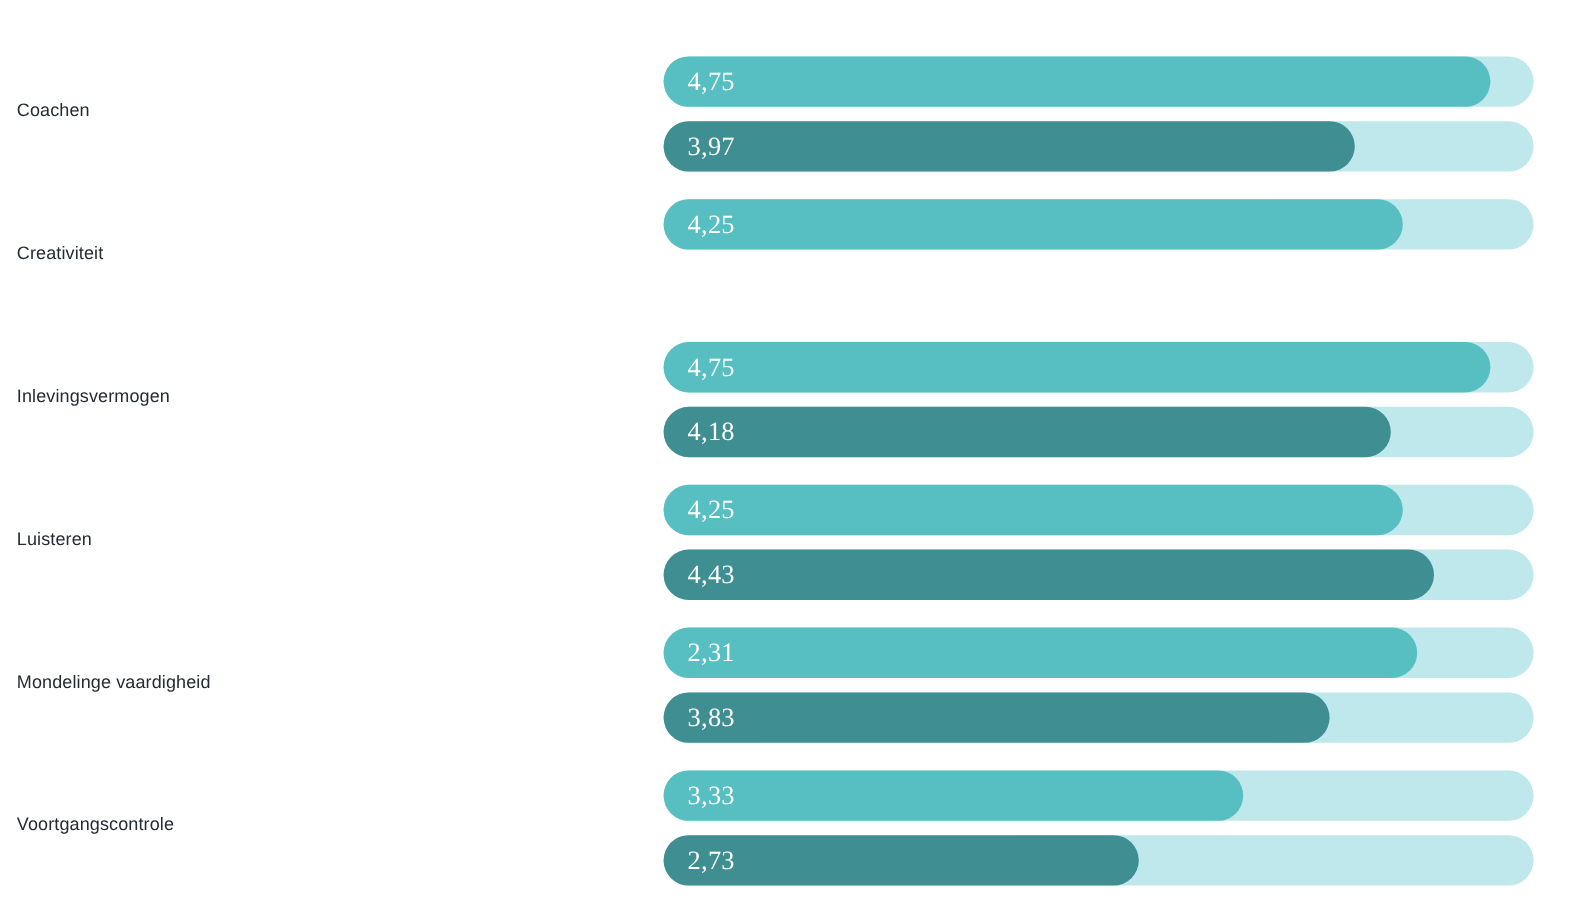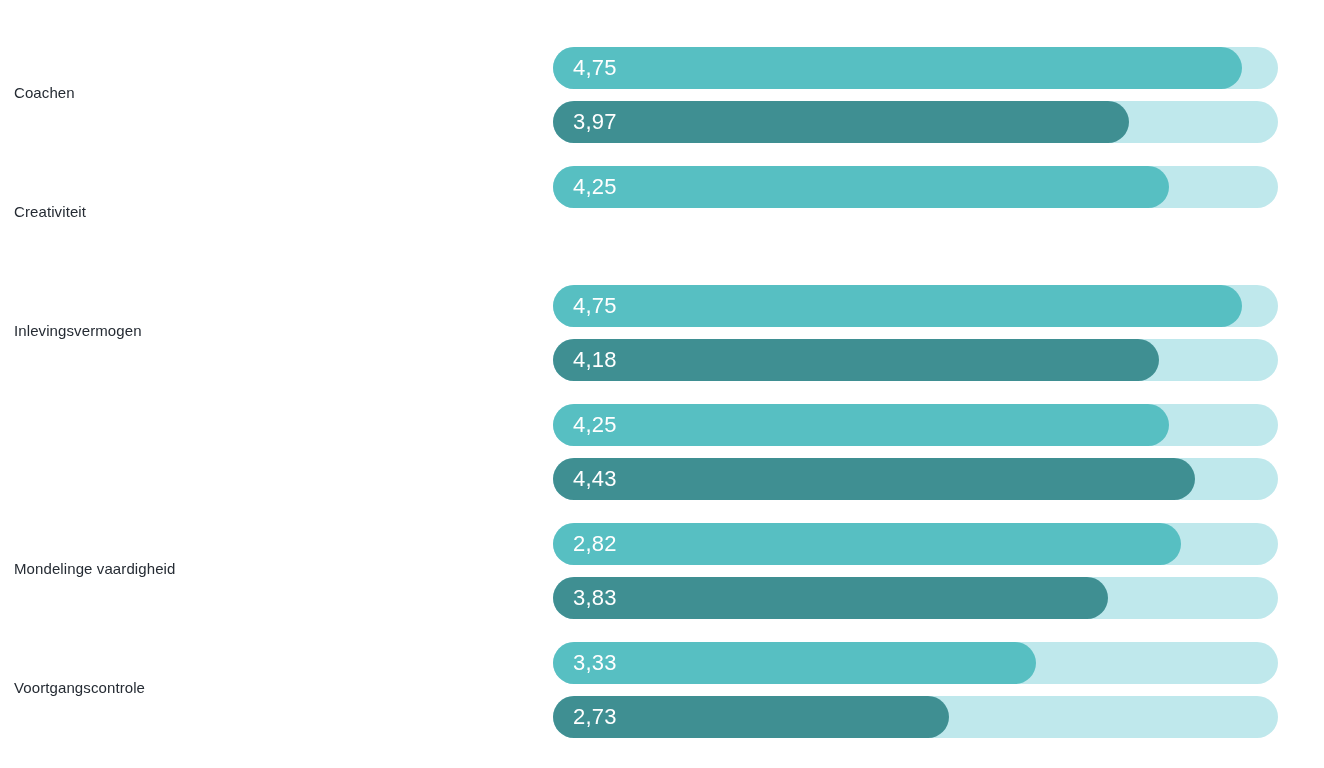--- a/index.html
+++ b/index.html
@@ -91,20 +91,21 @@
     left: 20px;
     top: 0;
     height: 42px;
     display: flex;
     align-items: center;
     font-size: 22px;
     color: #ffffff;
     letter-spacing: 0.2px;
     z-index: 2;
     pointer-events: none;
+    font-family: Liberation Serif, serif;
   }
 </style>
 </head>
 <body>
 
 <div id="chart-root">
   <div class="chart-groups">
       <div class="cat-group">
         <div class="cat-label">Coachen</div>
         <div class="bars">
@@ -139,40 +140,41 @@
             <div class="bar-value">4,75</div>
           </div>
           <div class="bar-row">
             <div class="bar-track"></div>
             <div class="bar-fill series-1" style="width: 83.6%;"></div>
             <div class="bar-value">4,18</div>
           </div>
         </div>
       </div>
       <div class="cat-group">
+        <div class="cat-label">Luisteren</div>
         <div class="bars">
           <div class="bar-row">
             <div class="bar-track"></div>
             <div class="bar-fill series-0" style="width: 85%;"></div>
             <div class="bar-value">4,25</div>
           </div>
           <div class="bar-row">
             <div class="bar-track"></div>
             <div class="bar-fill series-1" style="width: 88.6%;"></div>
             <div class="bar-value">4,43</div>
           </div>
         </div>
       </div>
       <div class="cat-group">
         <div class="cat-label">Mondelinge vaardigheid</div>
         <div class="bars">
           <div class="bar-row">
             <div class="bar-track"></div>
             <div class="bar-fill series-0" style="width: 86.6%;"></div>
-            <div class="bar-value">2,82</div>
+            <div class="bar-value">2,31</div>
           </div>
           <div class="bar-row">
             <div class="bar-track"></div>
             <div class="bar-fill series-1" style="width: 76.6%;"></div>
             <div class="bar-value">3,83</div>
           </div>
         </div>
       </div>
       <div class="cat-group">
         <div class="cat-label">Voortgangscontrole</div>

